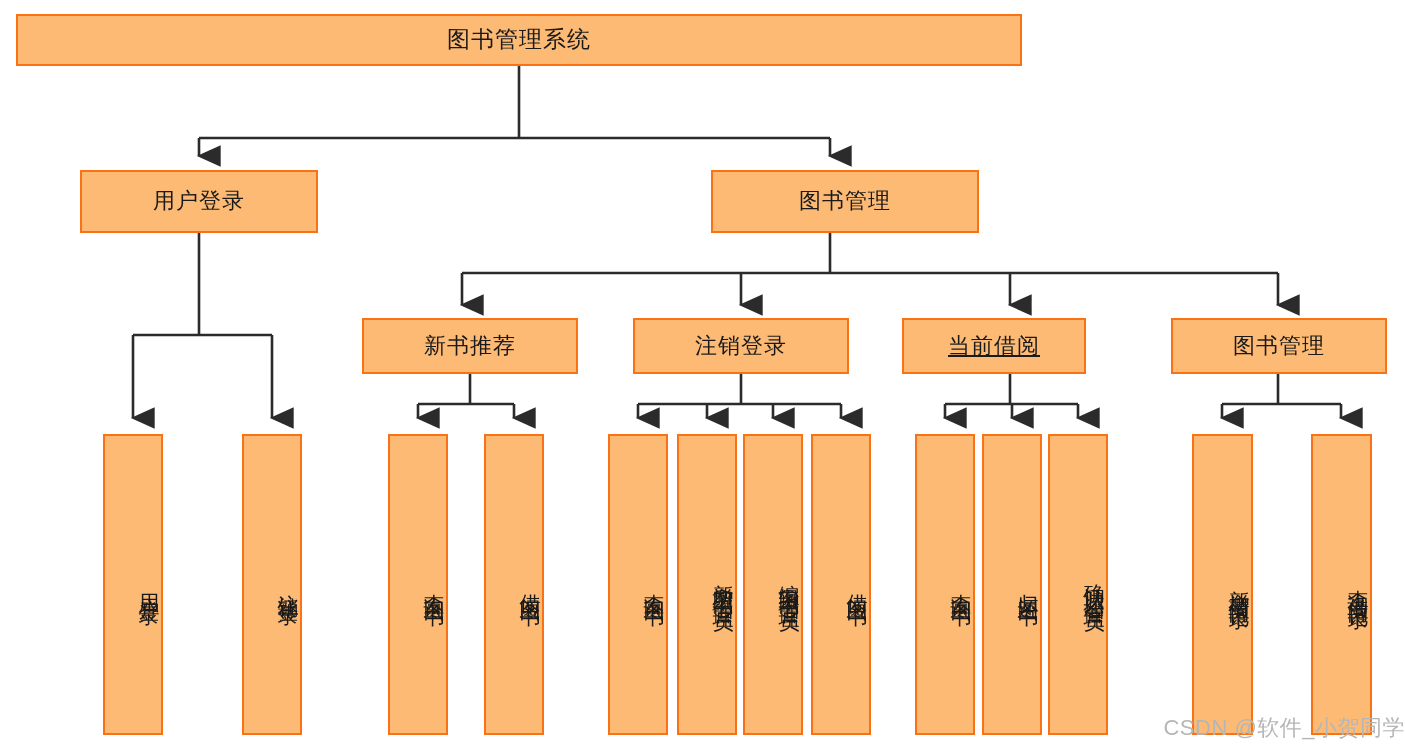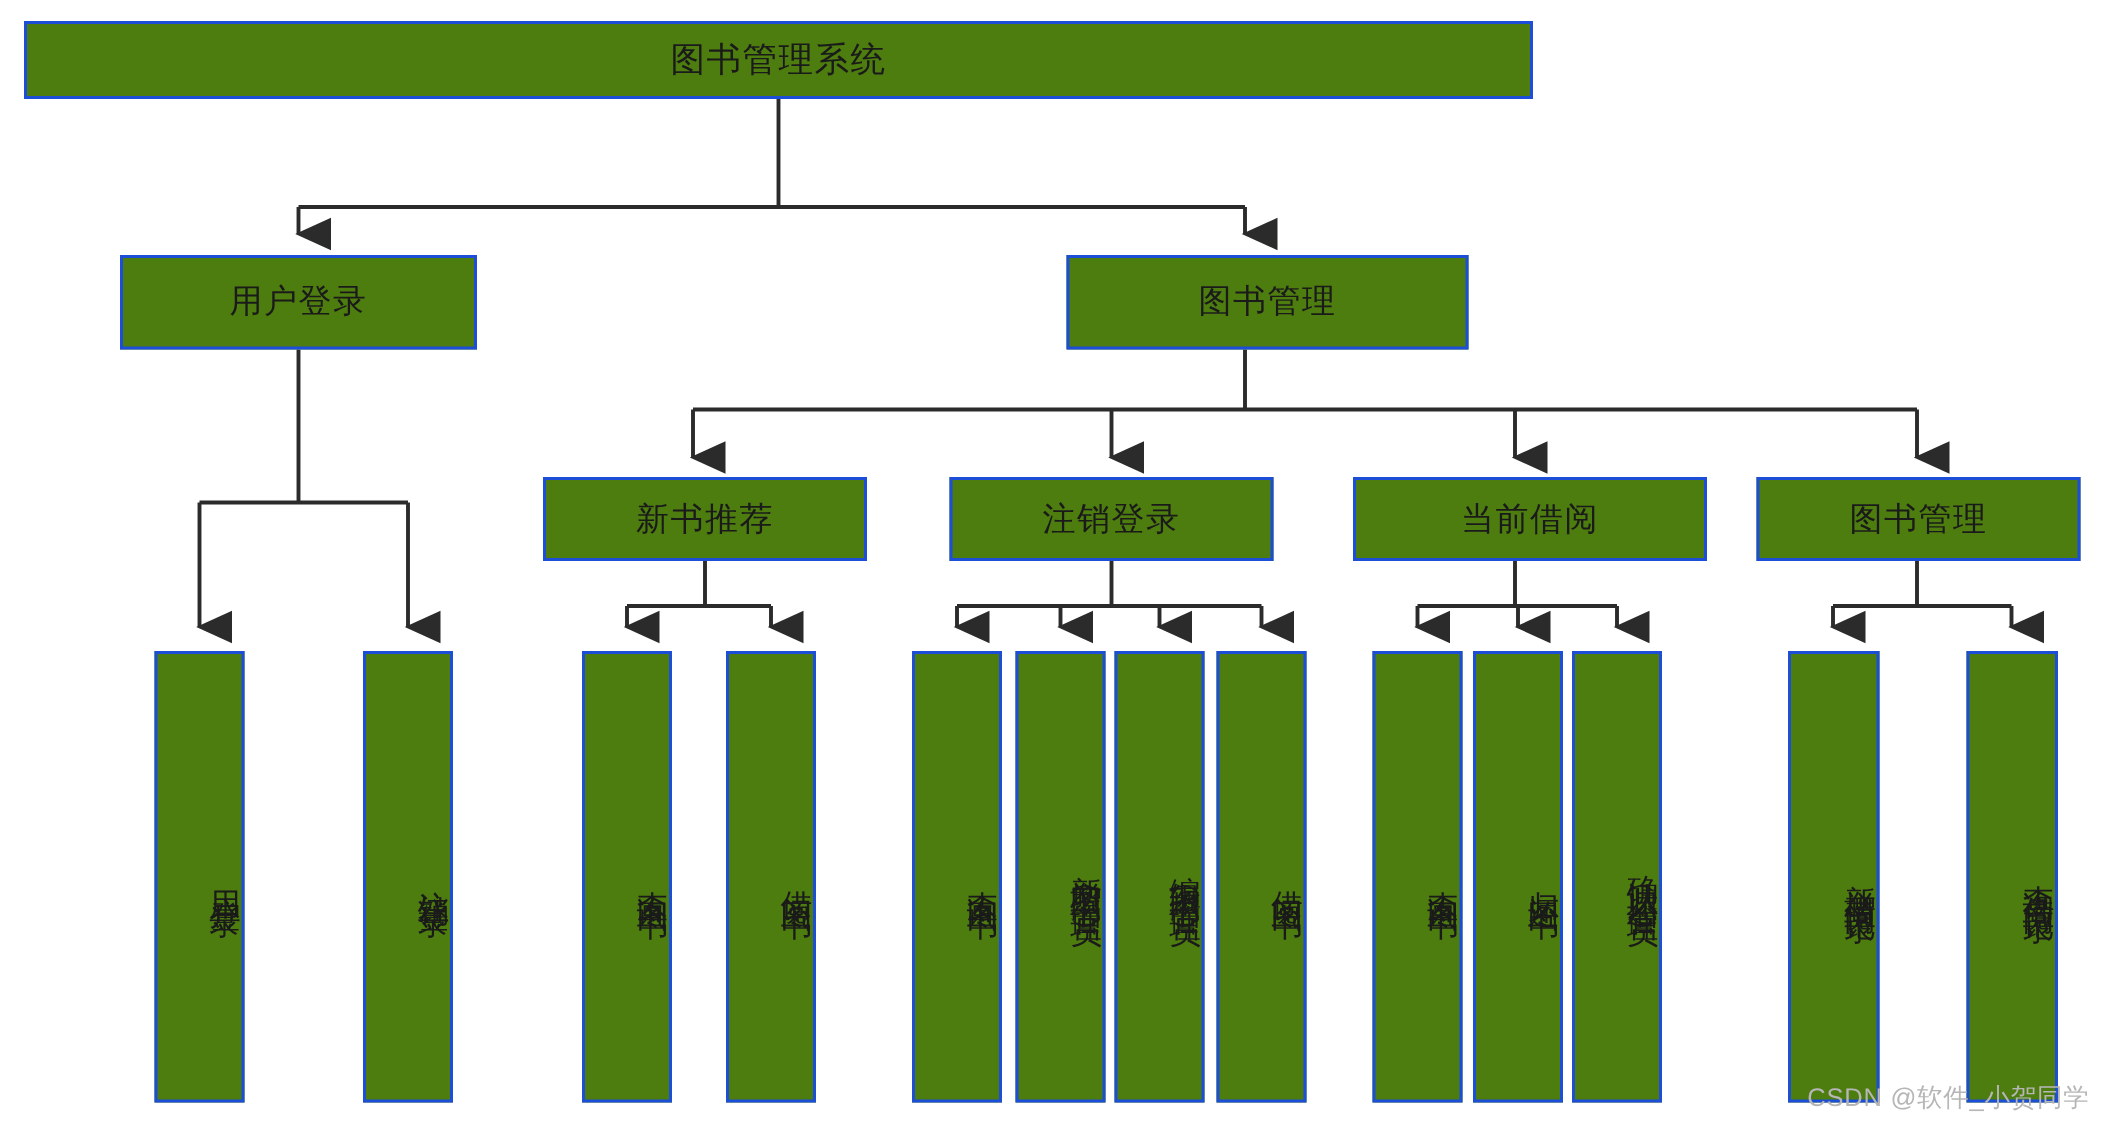--- a/index.html
+++ b/index.html
@@ -16,22 +16,22 @@
   }
   svg.connectors{
     position:absolute;
     left:0;top:0;
     width:1405px;height:747px;
     pointer-events:none;
   }
   .node{
     position:absolute;
     box-sizing:border-box;
-    background:#4d7c0f;
-    border:2px solid #1d4ed8;
+    background:#fdba74;
+    border:2px solid #f97316;
     display:flex;
     align-items:center;
     justify-content:center;
     text-align:center;
     color:#1a1a1a;
   }
   .node.horiz{
     font-size:22px;
     line-height:1.2;
     letter-spacing:1px;
@@ -43,23 +43,23 @@
     line-height:1.15;
     letter-spacing:4px;
     padding-top:6px;
     padding-bottom:6px;
     align-items:flex-start;
     justify-content:center;
   }
   .node.root{ font-size:23px; }
   .watermark{
     position:absolute;
-    right:12px;
+    right:0;
     bottom:4px;
-    font-size:17px;
+    font-size:22px;
     color:#b6b6b6;
     letter-spacing:0.5px;
     white-space:nowrap;
     font-family:"Liberation Sans","DejaVu Sans",sans-serif;
   }
 </style>
 </head>
 <body>
 
 <div id="canvas">
@@ -114,21 +114,21 @@
     </g>
   </svg>
 
   <div class="node horiz root" style="left:16px;top:14px;width:1006px;height:52px;">图书管理系统</div>
 
   <div class="node horiz" style="left:80px;top:170px;width:238px;height:63px;">用户登录</div>
   <div class="node horiz" style="left:711px;top:170px;width:268px;height:63px;">图书管理</div>
 
   <div class="node horiz" style="left:362px;top:318px;width:216px;height:56px;">新书推荐</div>
   <div class="node horiz" style="left:633px;top:318px;width:216px;height:56px;">注销登录</div>
-  <div class="node horiz" style="left:902px;top:318px;width:236px;height:56px;">当前借阅</div>
+  <div class="node horiz" style="left:902px;top:318px;width:184px;height:56px;text-decoration:underline;">当前借阅</div>
   <div class="node horiz" style="left:1171px;top:318px;width:216px;height:56px;">图书管理</div>
 
   <div class="node vert" style="left:103px;top:434px;width:60px;height:301px;">用户登录</div>
   <div class="node vert" style="left:242px;top:434px;width:60px;height:301px;">注销登录</div>
 
   <div class="node vert" style="left:388px;top:434px;width:60px;height:301px;">查询图书</div>
   <div class="node vert" style="left:484px;top:434px;width:60px;height:301px;">借阅图书</div>
 
   <div class="node vert" style="left:608px;top:434px;width:60px;height:301px;">查询图书</div>
   <div class="node vert" style="left:677px;top:434px;width:60px;height:301px;">新增图书（管理员）</div>

